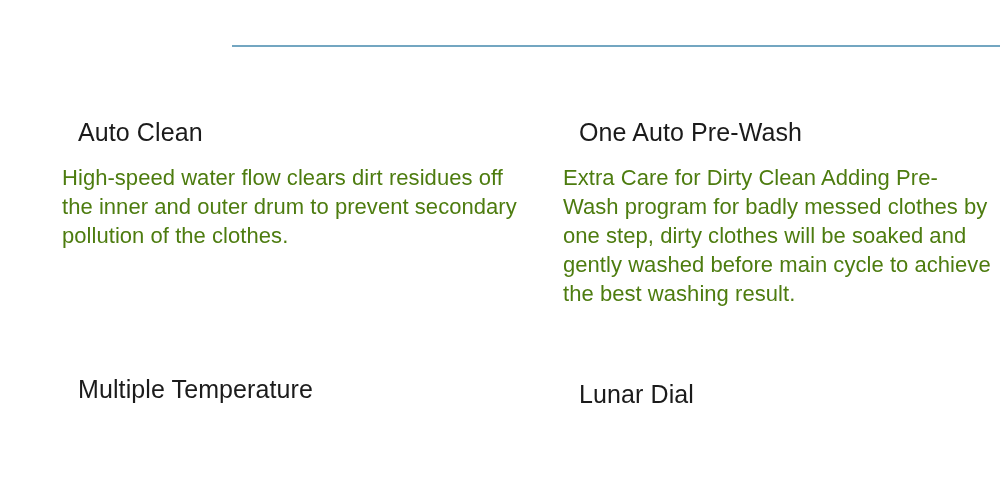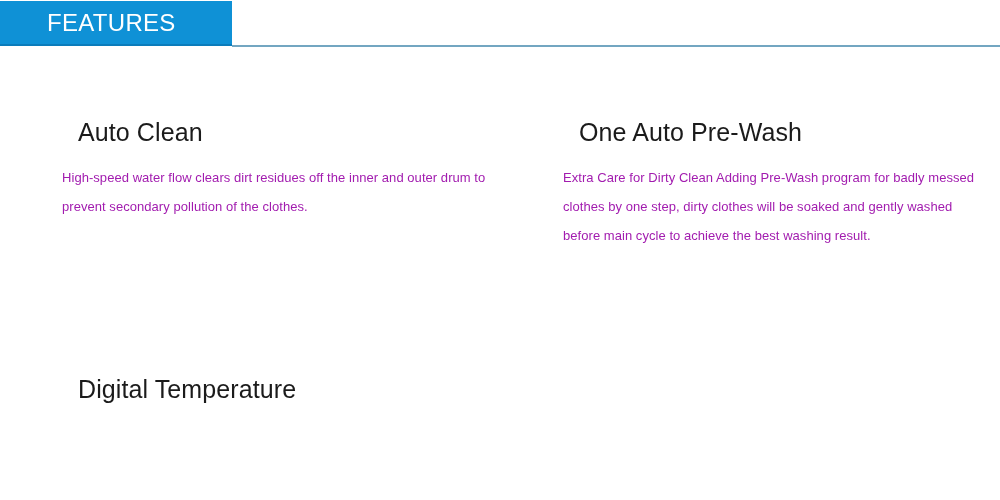--- a/index.html
+++ b/index.html
@@ -87,41 +87,38 @@
     margin: 16px;
     color: #1b1b1b;
     font-size: 25px;
     font-weight: 400;
     line-height: 30px;
     letter-spacing: 0.1px;
     white-space: nowrap;
   }
   .feature-body {
     margin: 12px 0 0 0;
-    color: #a21caf;
-    font-size: 13px;
+    color: #4d7c0f;
+    font-size: 22px;
     font-weight: 400;
     line-height: 29px;
     letter-spacing: 0.05px;
   }
   .feature-body.compact {
     margin-top: 14px;
     line-height: 24px;
     white-space: nowrap;
   }
 </style>
 </head>
 <body>
 
 <div class="page">
 
   <div class="header-bar">
-    <div class="tab">
-      <span class="tab-label">FEATURES</span>
-    </div>
     <div class="header-rule"></div>
   </div>
 
   <div class="features">
 
     <div class="feature-row row-1">
 
       <div class="feature-cell col-left">
         <h2 class="feature-title">Auto Clean</h2>
         <p class="feature-body">High-speed water flow clears dirt residues off the inner and outer drum to prevent secondary pollution of the clothes.</p>
@@ -130,23 +127,24 @@
       <div class="feature-cell col-right">
         <h2 class="feature-title">One Auto Pre-Wash</h2>
         <p class="feature-body">Extra Care for Dirty Clean Adding Pre-Wash program for badly messed clothes by one step, dirty clothes will be soaked and gently washed before main cycle to achieve the best washing result.</p>
       </div>
 
     </div>
 
     <div class="feature-row row-2">
 
       <div class="feature-cell col-left">
-        <h2 class="feature-title">Digital Temperature</h2>
+        <h2 class="feature-title">Multiple Temperature</h2>
       </div>
 
       <div class="feature-cell col-right">
+        <h2 class="feature-title">Lunar Dial</h2>
       </div>
 
     </div>
 
   </div>
 
 </div>
 
 </body></html>

